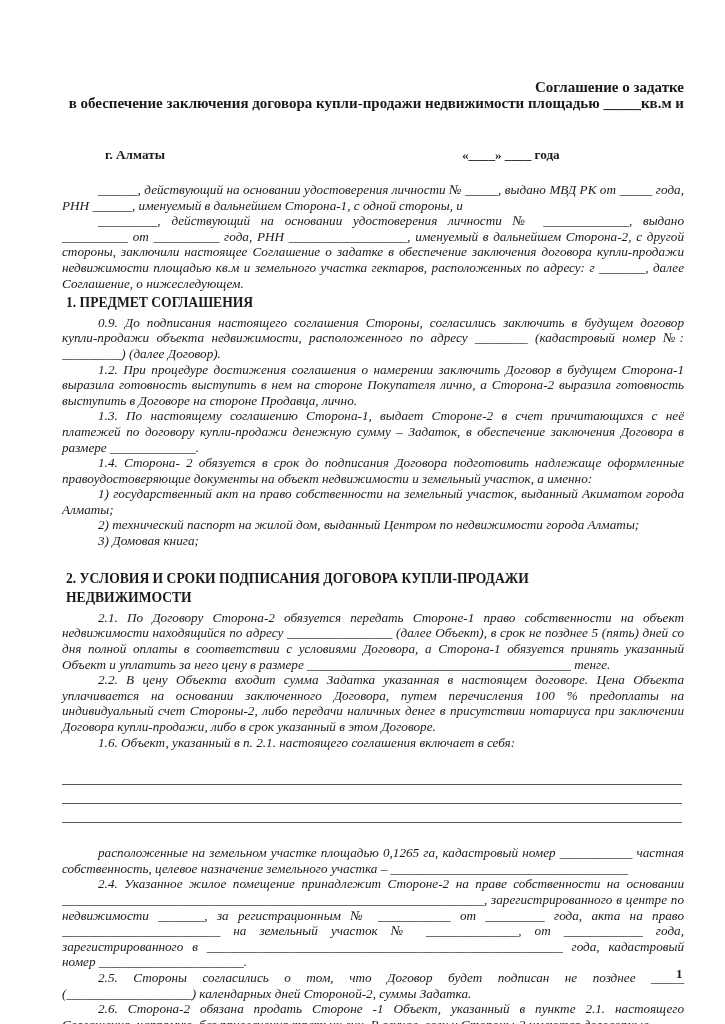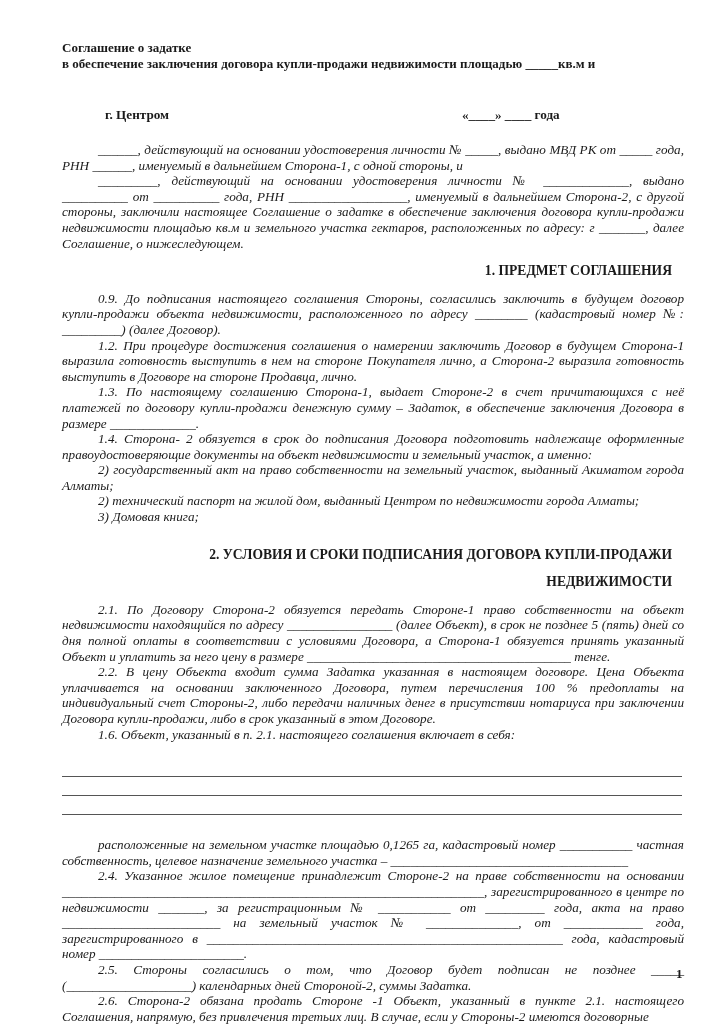--- a/index.html
+++ b/index.html
@@ -1,60 +1,60 @@
 <!DOCTYPE html>
 <html><head>
   <meta charset="utf-8">
   <style>
     html, body { margin: 0; padding: 0; background: #ffffff; }
     body { width: 725px; height: 1024px; position: relative; overflow: hidden;
       font-family: "Liberation Serif", "DejaVu Serif", serif; color: #1a1a1a; font-size: 13.2px; }
     .page { position: absolute; left: 62px; top: 40px; width: 622px; }
-    .title { text-align: left; font-weight: bold; font-size: 13px; line-height: 15.5px; }
+    .title { text-align: right; font-weight: bold; font-size: 15px; line-height: 15.5px; margin-top: 40px; }
     .title .l1 { display: block; }
     .title .l2 { display: block; }
     .title .l3 { display: block; }
     .place-date { position: relative; height: 18px; margin-top: 36px; font-weight: bold; }
     .place-date .city { position: absolute; left: 43px; }
     .place-date .date { position: absolute; left: 400px; }
     .body-text { margin-top: 17px; }
     p { margin: 0; text-align: justify; line-height: 15.6px; }
     .ind { text-indent: 36px; font-style: italic; }
-    .h { text-align: right; font-weight: bold; font-size: 13.6px; line-height: 15.6px; margin: 12px; }
+    .h { text-align: left; font-weight: bold; font-size: 13.6px; line-height: 15.6px; margin: 4px; }
     .h2 { margin-top: 22px; }
     .blankline { border-bottom: 1px solid #555; height: 18px; margin: 0 2px 0 0; }
     .blanks { margin-top: 16px; margin-bottom: 22px; }
     .pagenum { position: absolute; left: 676px; top: 966px; font-weight: bold; font-size: 13px; }
   </style>
 </head>
 <body>
 
 <div class="page">
   <div class="title">
     <span class="l1">Соглашение о задатке</span>
     <span class="l2">в обеспечение заключения договора купли-продажи недвижимости площадью _____кв.м и</span>
   </div>
 
   <div class="place-date">
-    <span class="city">г. Центром</span>
+    <span class="city">г. Алматы</span>
     <span class="date">«____» ____ года</span>
   </div>
 
   <div class="body-text">
     <p class="ind">______, действующий на основании удостоверения личности № _____, выдано МВД РК от _____ года, РНН ______,   именуемый в дальнейшем Сторона-1,  с одной стороны, и</p>
     <p class="ind">_________,  действующий    на  основании  удостоверения  личности  №  _____________,  выдано __________ от __________ года, РНН __________________, именуемый в дальнейшем Сторона-2, с другой стороны, заключили настоящее Соглашение о задатке  в обеспечение заключения договора купли-продажи недвижимости площадью  кв.м и земельного участка   гектаров, расположенных по адресу: г _______, далее Соглашение, о  нижеследующем.</p>
   </div>
 
   <div>
     <h3 class="h">1. ПРЕДМЕТ СОГЛАШЕНИЯ</h3>
     <p class="ind">0.9. До подписания настоящего соглашения Стороны, согласились заключить в будущем договор купли-продажи объекта недвижимости,   расположенного по адресу ________ (кадастровый номер №: _________) (далее Договор).</p>
     <p class="ind">1.2. При процедуре достижения соглашения о намерении заключить Договор в будущем Сторона-1 выразила готовность выступить в нем на стороне Покупателя лично, а Сторона-2 выразила готовность выступить в Договоре на стороне Продавца, лично.</p>
     <p class="ind">1.3. По настоящему соглашению Сторона-1, выдает Стороне-2 в счет причитающихся с неё платежей по договору купли-продажи денежную сумму – Задаток, в обеспечение заключения Договора  в  размере _____________.</p>
     <p class="ind">1.4. Сторона- 2 обязуется в срок до подписания Договора подготовить надлежаще оформленные правоудостоверяющие документы на объект недвижимости и земельный участок, а именно:</p>
-    <p class="ind">2) государственный акт на право собственности на земельный участок, выданный Акиматом города Алматы;</p>
+    <p class="ind">1) государственный акт на право собственности на земельный участок, выданный Акиматом города Алматы;</p>
     <p class="ind">2) технический паспорт на жилой дом, выданный Центром по недвижимости  города Алматы;</p>
     <p class="ind">3) Домовая  книга;</p>
   </div>
 
   <div>
     <h3 class="h h2">2. УСЛОВИЯ И СРОКИ ПОДПИСАНИЯ ДОГОВОРА КУПЛИ-ПРОДАЖИ</h3>
     <h3 class="h">НЕДВИЖИМОСТИ</h3>
     <p class="ind">2.1. По Договору Сторона-2 обязуется передать Стороне-1 право собственности на объект недвижимости находящийся по адресу ________________ (далее Объект), в срок не позднее 5 (пять) дней со дня полной оплаты в соответствии с условиями Договора, а Сторона-1 обязуется принять указанный Объект и уплатить за него цену в размере ________________________________________ тенге.</p>
     <p class="ind">2.2. В цену Объекта входит сумма Задатка указанная в настоящем договоре. Цена Объекта уплачивается на основании заключенного Договора, путем перечисления 100 % предоплаты на индивидуальный счет Стороны-2, либо передачи наличных денег в присутствии нотариуса при заключении Договора купли-продажи, либо  в срок указанный в этом Договоре.</p>
     <p class="ind">1.6. Объект, указанный в п. 2.1. настоящего соглашения включает в себя:</p>

